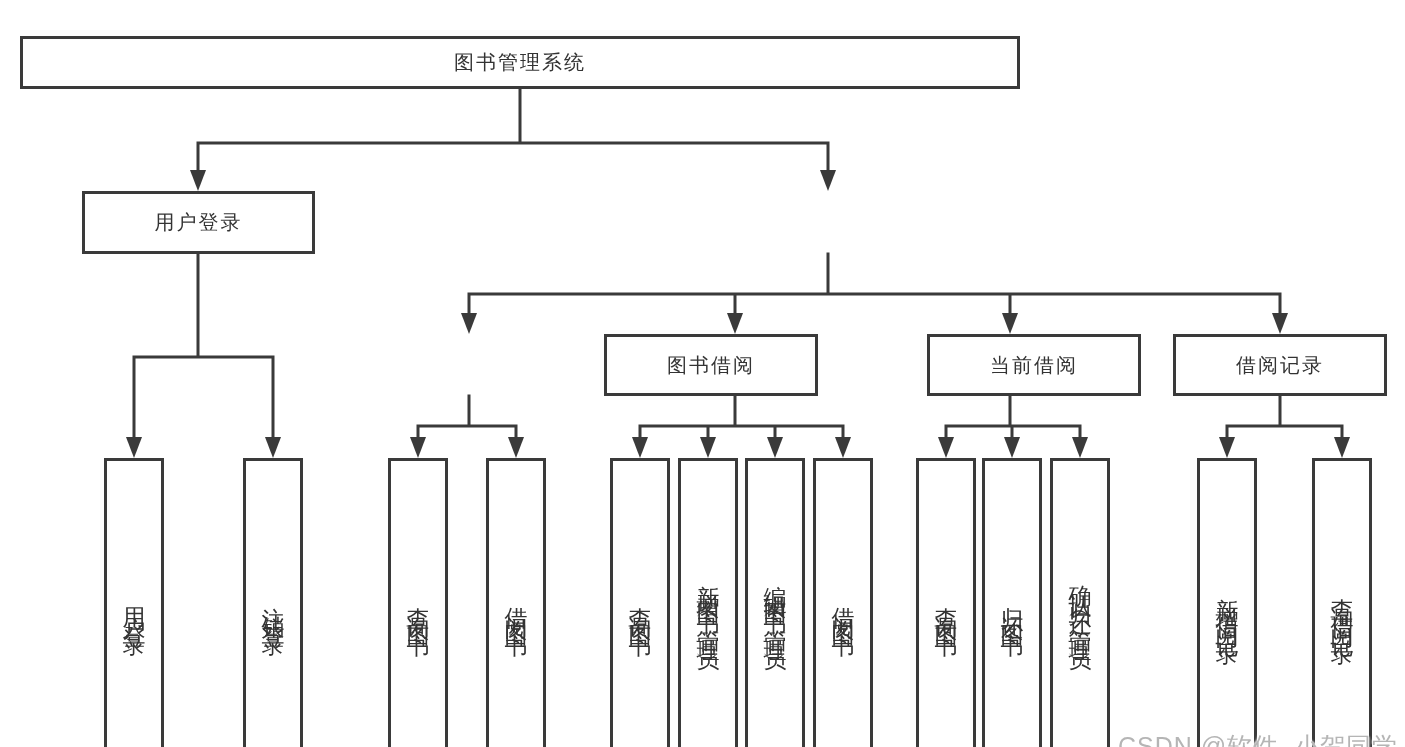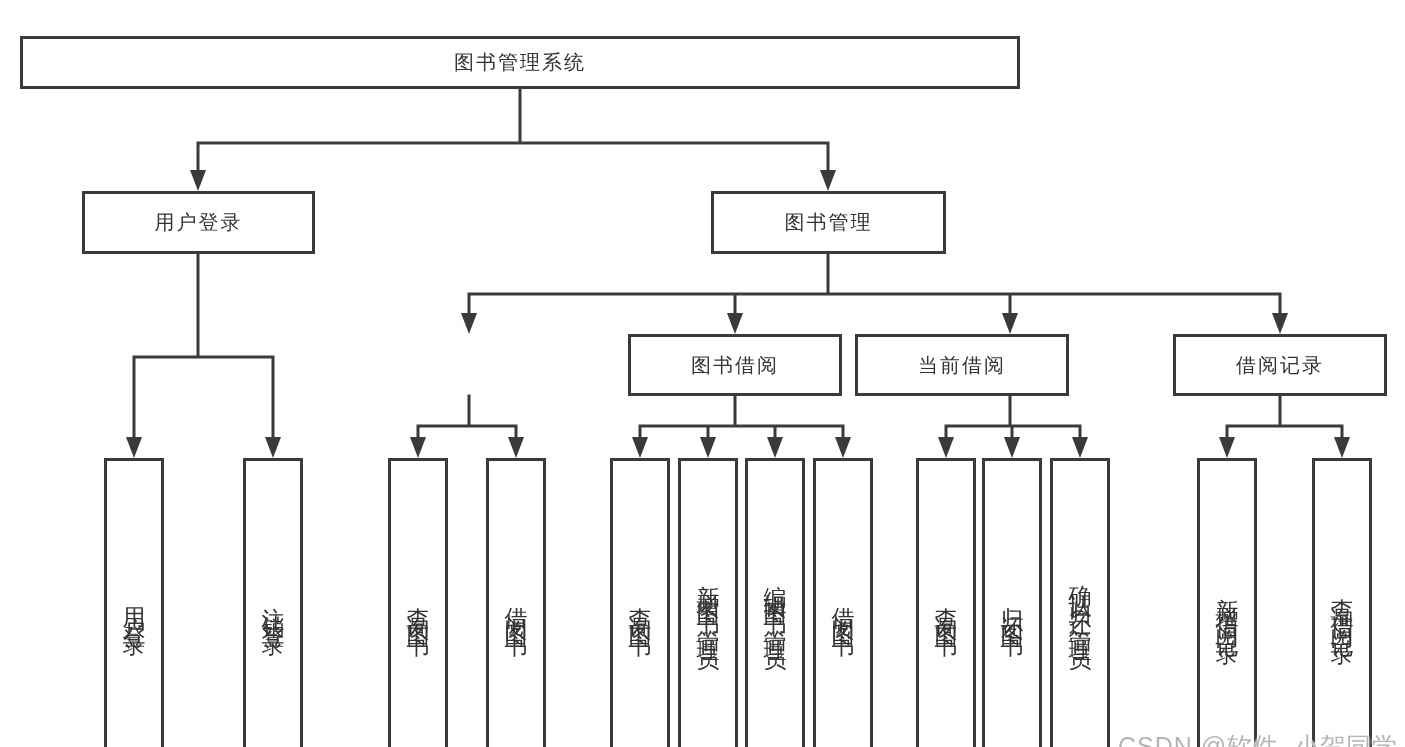--- a/index.html
+++ b/index.html
@@ -77,28 +77,25 @@
     <polygon points="1334,416 1350,416 1342,437"></polygon>
   </svg>
 
   <div class="box" style="left:20px;top:15px;width:1000px;height:53px">
     <span>图书管理系统</span>
   </div>
 
   <div class="box" style="left:82px;top:170px;width:233px;height:63px">
     <span>用户登录</span>
   </div>
-  <div class="box" style="left:711px;top:170px;width:235px;height:63px">
-    <span>图书管理</span>
-  </div>
 
-  <div class="box" style="left:628px;top:313px;width:214px;height:62px">
+  <div class="box" style="left:604px;top:313px;width:214px;height:62px">
     <span>图书借阅</span>
   </div>
-  <div class="box" style="left:855px;top:313px;width:214px;height:62px">
+  <div class="box" style="left:927px;top:313px;width:214px;height:62px">
     <span>当前借阅</span>
   </div>
   <div class="box" style="left:1173px;top:313px;width:214px;height:62px">
     <span>借阅记录</span>
   </div>
 
   <div class="box leaf" style="left:104px">
     <span class="vtext">用户登录</span>
   </div>
   <div class="box leaf" style="left:243px">

